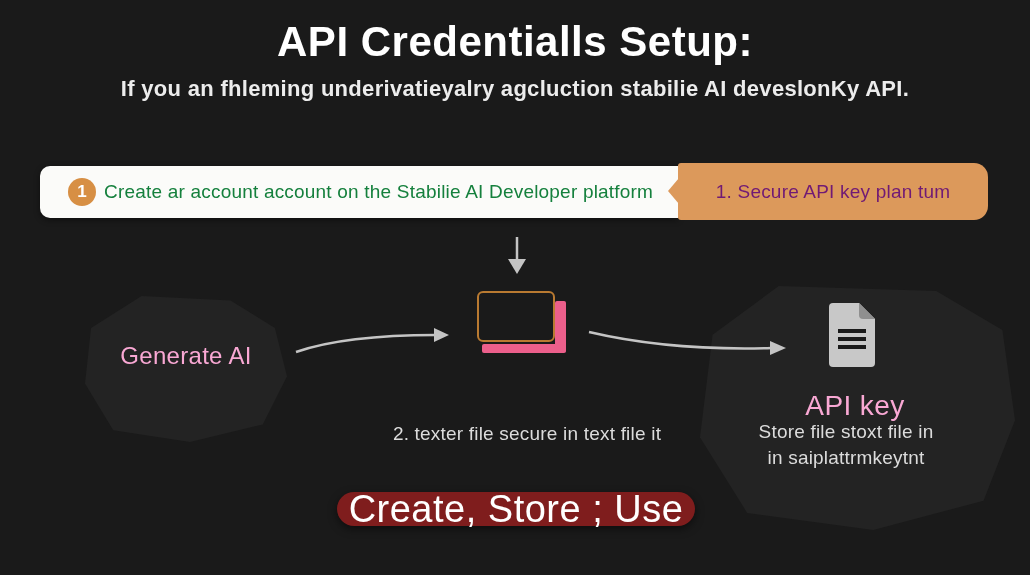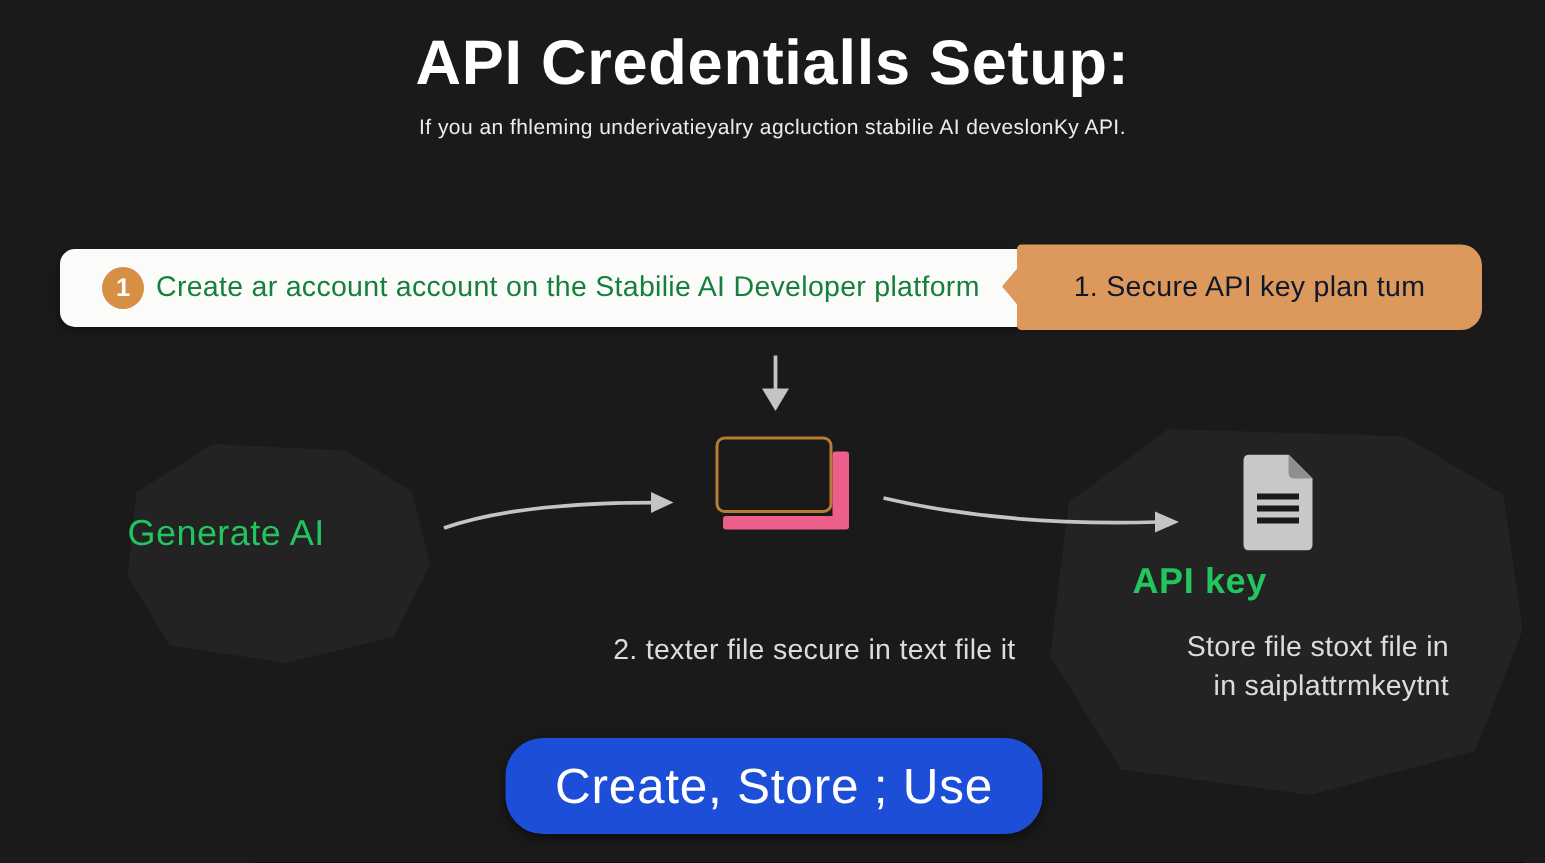--- a/index.html
+++ b/index.html
@@ -13,21 +13,21 @@
   
   .title{
     position:absolute;left:0;top:18px;width:100%;
     text-align:center;
     color:#ffffff;font-size:42px;font-weight:700;letter-spacing:0.5px;
     margin:0;
   }
   .subtitle{
     position:absolute;left:0;top:76px;width:100%;
     text-align:center;
-    color:#ececec;font-size:14px;font-weight:400;letter-spacing:0.3px;
+    color:#ececec;font-size:22px;font-weight:700;letter-spacing:0.3px;
     margin:0;
   }
   
   .card-white{
     position:absolute;left:40px;top:166px;width:638px;height:52px;
     background:#fbfbf9;border-radius:10px 0 0 10px;
     display:flex;align-items:center;
     box-shadow:0 2px 6px rgba(0,0,0,0.45);
   }
   .badge{
@@ -40,46 +40,46 @@
     margin-left:64px;
     color:#15803d;font-size:19px;letter-spacing:0.2px;
     white-space:nowrap;
   }
   .card-orange{
     position:absolute;left:678px;top:163px;width:310px;height:57px;
     background:#dc995b;border-radius:3px 14px 14px 3px;
     display:flex;align-items:center;justify-content:center;
   }
   .card-orange .label{
-    color:#0f172a;font-size:19px;font-weight:500;letter-spacing:0.2px;
+    color:#701a75;font-size:19px;font-weight:500;letter-spacing:0.2px;
     white-space:nowrap;
   }
   .notch{
     position:absolute;left:668px;top:178px;width:0;height:0;
     border-top:13px solid transparent;
     border-bottom:13px solid transparent;
     border-right:11px solid #dc995b;
   }
   
   .blob{position:absolute;background:#232323;}
   .blob-left{
     left:85px;top:296px;width:202px;height:146px;
     clip-path:polygon(28% 0,72% 3%,94% 22%,100% 55%,88% 88%,52% 100%,14% 92%,0 60%,3% 22%);
   }
   .blob-right{
     left:700px;top:286px;width:315px;height:244px;
     clip-path:polygon(25% 0,75% 2%,96% 18%,100% 55%,90% 88%,55% 100%,15% 93%,0 62%,4% 20%);
   }
   .node-text{
-    position:absolute;text-align:left;color:#22c55e;
+    position:absolute;text-align:center;color:#f9a8d4;
   }
   .source-text{left:85px;top:341px;width:202px;font-size:24px;line-height:30px;letter-spacing:0.3px;}
-  .apikey-text{left:755px;top:374px;width:200px;font-size:24px;letter-spacing:0.4px;font-weight:bold;}
+  .apikey-text{left:755px;top:390px;width:200px;font-size:28px;letter-spacing:0.4px;}
   .caption{
-    position:absolute;text-align:right;color:#dcdcdc;font-size:19px;line-height:26px;letter-spacing:0.2px;
+    position:absolute;text-align:center;color:#dcdcdc;font-size:19px;line-height:26px;letter-spacing:0.2px;
   }
   .caption-center{left:377px;top:421px;width:300px;}
   .caption-right{left:726px;top:419px;width:240px;}
   
   .frame-outline{
     position:absolute;left:477px;top:291px;width:74px;height:47px;
     border:2.5px solid #b97a31;border-radius:6px;background:transparent;
   }
   .frame-shadow-v{
     position:absolute;left:555px;top:301px;width:11px;height:51px;
@@ -88,23 +88,23 @@
   .frame-shadow-h{
     position:absolute;left:482px;top:344px;width:84px;height:9px;
     background:#ec5f8b;border-radius:2px;
   }
   
   .arrows{position:absolute;left:0;top:0;width:1030px;height:575px;pointer-events:none;}
   
   .doc-icon{position:absolute;left:821px;top:303px;}
   
   .cta{
-    position:absolute;left:337px;top:492px;width:358px;height:64px;
-    background:#1d4ed8;border:none;border-radius:25px;
-    color:#ffffff;font-size:33px;font-family:"Liberation Sans",sans-serif;
+    position:absolute;left:337px;top:492px;width:358px;height:34px;
+    background:#7f1d1d;border:none;border-radius:25px;
+    color:#ffffff;font-size:38px;font-family:"Liberation Sans",sans-serif;
     letter-spacing:0.5px;
     display:flex;align-items:center;justify-content:center;
     cursor:pointer;
     box-shadow:0 3px 8px rgba(0,0,0,0.5);
   }
 </style>
 </head>
 <body>
 
 <div class="stage">

